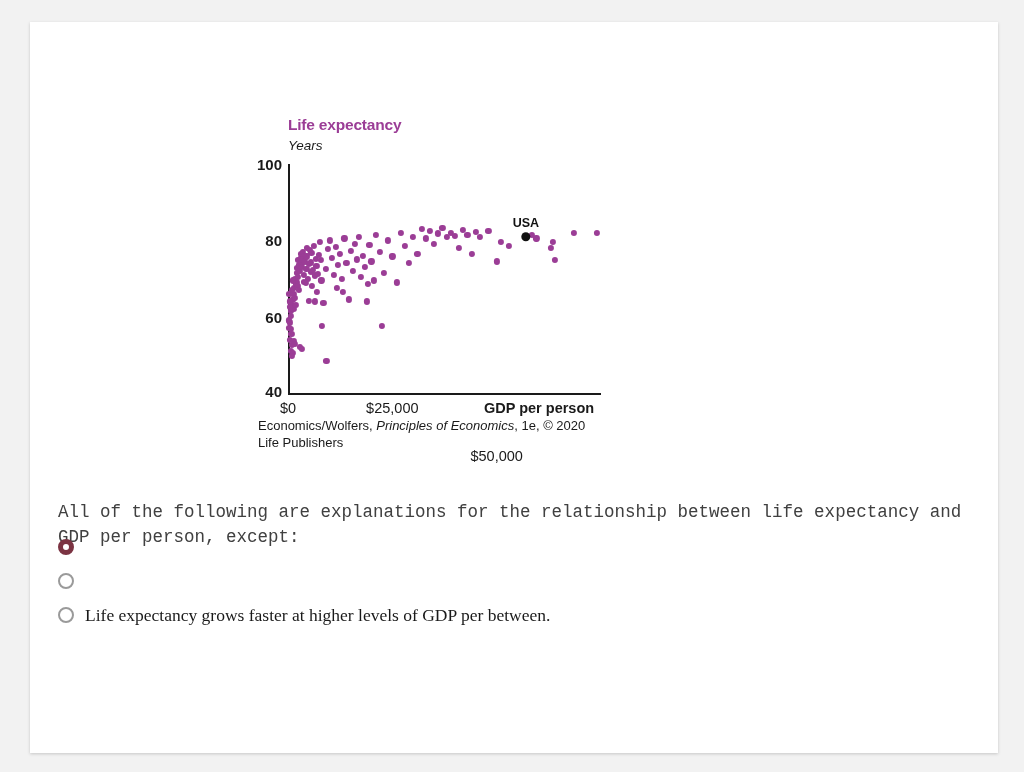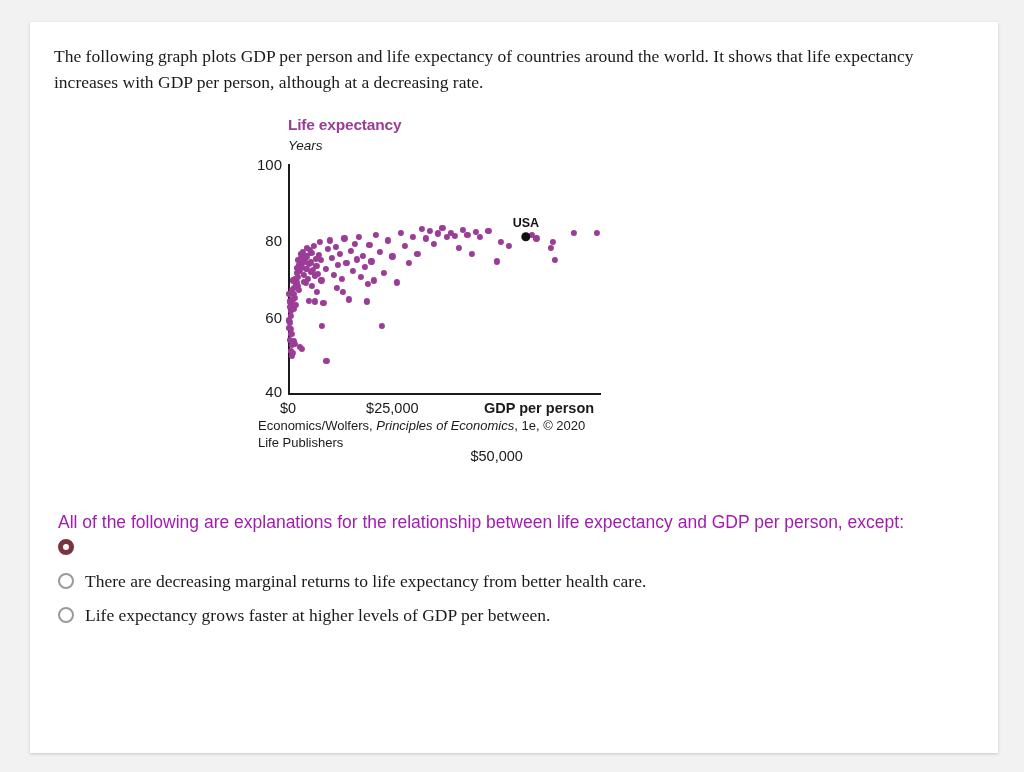--- a/index.html
+++ b/index.html
@@ -99,20 +99,21 @@
 
   .ytick {
     position: absolute;
     right: 100%;
     margin-right: 6px;
     font-family: "Liberation Sans", sans-serif;
     font-size: 15px;
     color: #1a1a1a;
     white-space: nowrap;
     transform: translateY(-50%);
+    font-weight: bold;
   }
 
   .xtick {
     position: absolute;
     top: 236px;
     font-family: "Liberation Sans", sans-serif;
     font-size: 14.5px;
     color: #1a1a1a;
     white-space: nowrap;
     transform: translateX(-50%);
@@ -161,26 +162,26 @@
     font-size: 13px;
     line-height: 17px;
     color: #1a1a1a;
   }
   .source .ital { font-style: italic; }
 
   
   .question {
     position: absolute;
     left: 28px;
-    top: 470px;
+    top: 460px;
     width: 910px;
-    font-family: Liberation Sans, sans-serif;
+    font-family: Liberation Mono, monospace;
     font-size: 17.5px;
     line-height: 25px;
-    color: #a21caf;
+    color: #404040;
   }
 
   .options {
     position: absolute;
     left: 28px;
     top: 508px;
     width: 920px;
   }
   .option-row {
     display: flex;
@@ -211,21 +212,20 @@
     line-height: 22px;
     white-space: nowrap;
   }
 </style>
 </head>
 <body>
 
 <div id="page-wrap">
   <div class="card">
 
-    <p class="intro">The following graph plots GDP per person and life expectancy of countries around the world. It shows that life expectancy increases with GDP per person, although at a decreasing rate.</p>
 
     <div class="figure">
       <div class="chart-title">Life expectancy</div>
       <div class="chart-subtitle">Years</div>
 
       <div class="plot-frame" id="plot-frame">
         <div class="axis-y"></div>
         <div class="axis-x"></div>
       <div class="ytick" style="top: 0px;">100</div>
           <div class="ytick" style="top: 76.3333px;">80</div>
@@ -387,21 +387,20 @@
     </div>
 
     <p class="question">All of the following are explanations for the relationship between life expectancy and GDP per person, except:</p>
 
     <div class="options" id="options-list">
         <div class="option-row">
           <span class="radio selected" style="border-color: rgb(123, 51, 66);"></span>
         </div>
         <div class="option-row">
           <span class="radio" style="border-color: rgb(154, 154, 154);"></span>
-          <span class="option-label">There are decreasing marginal returns to life expectancy from better health care.</span>
         </div>
         <div class="option-row">
           <span class="radio" style="border-color: rgb(154, 154, 154);"></span>
           <span class="option-label">Life expectancy grows faster at higher levels of GDP per between.</span>
         </div>
       </div>
 
   </div>
 </div>
 

